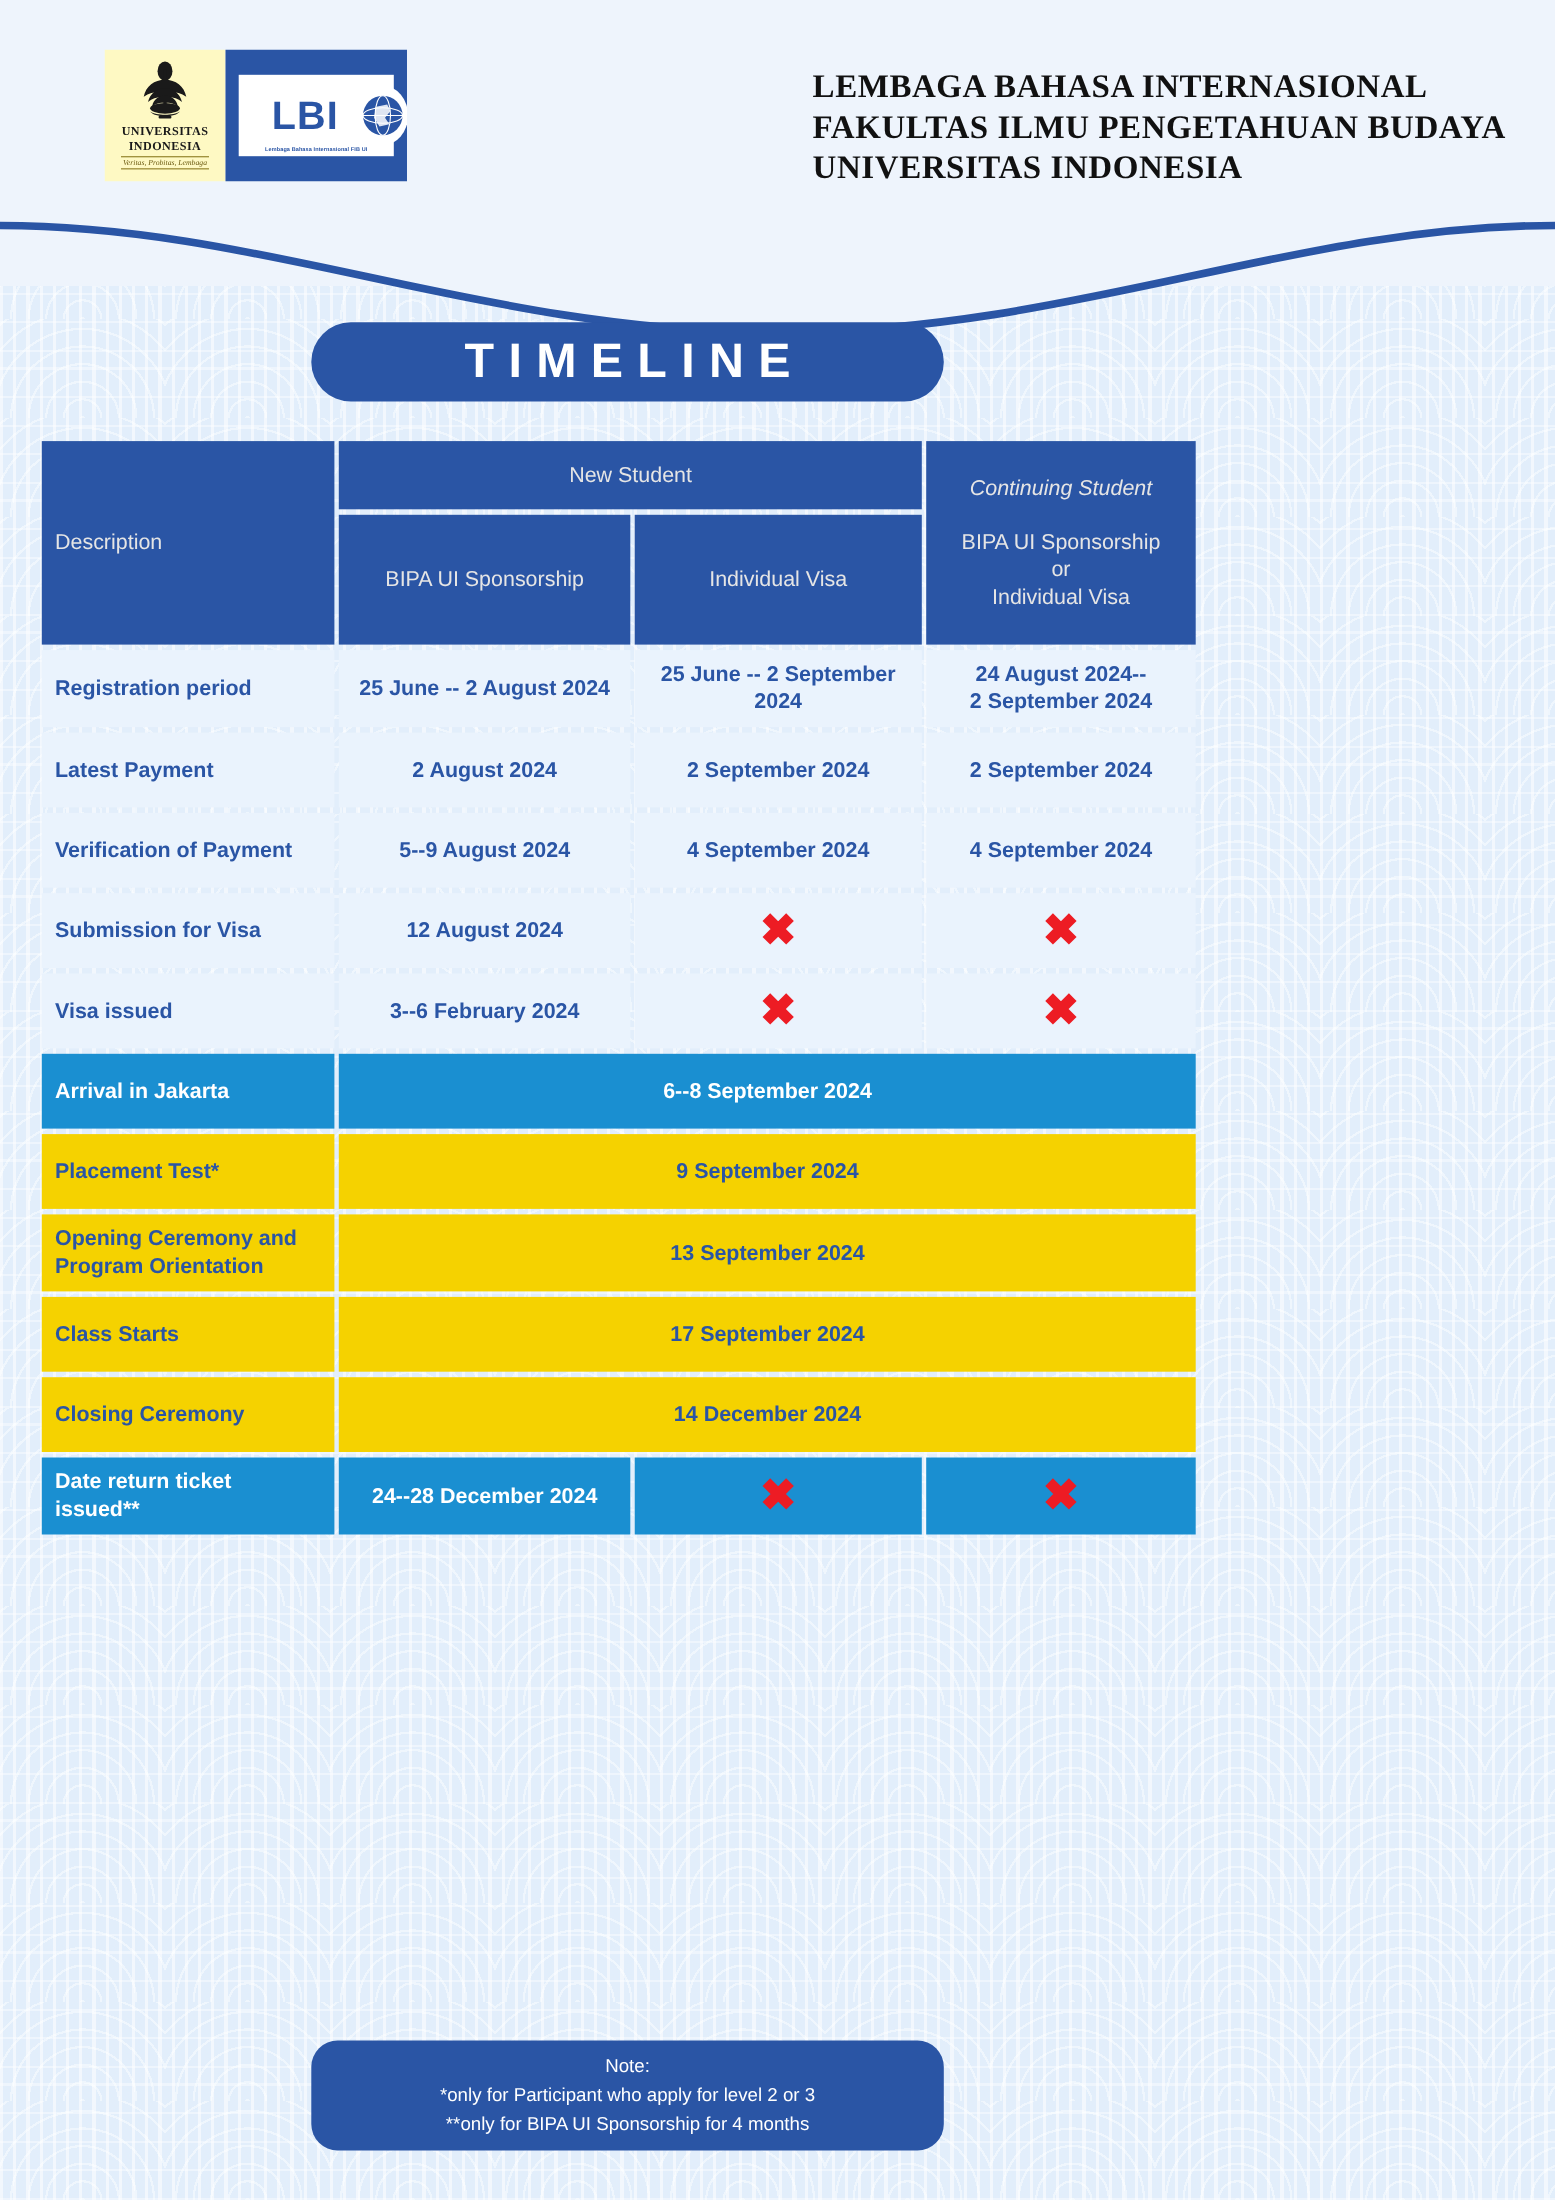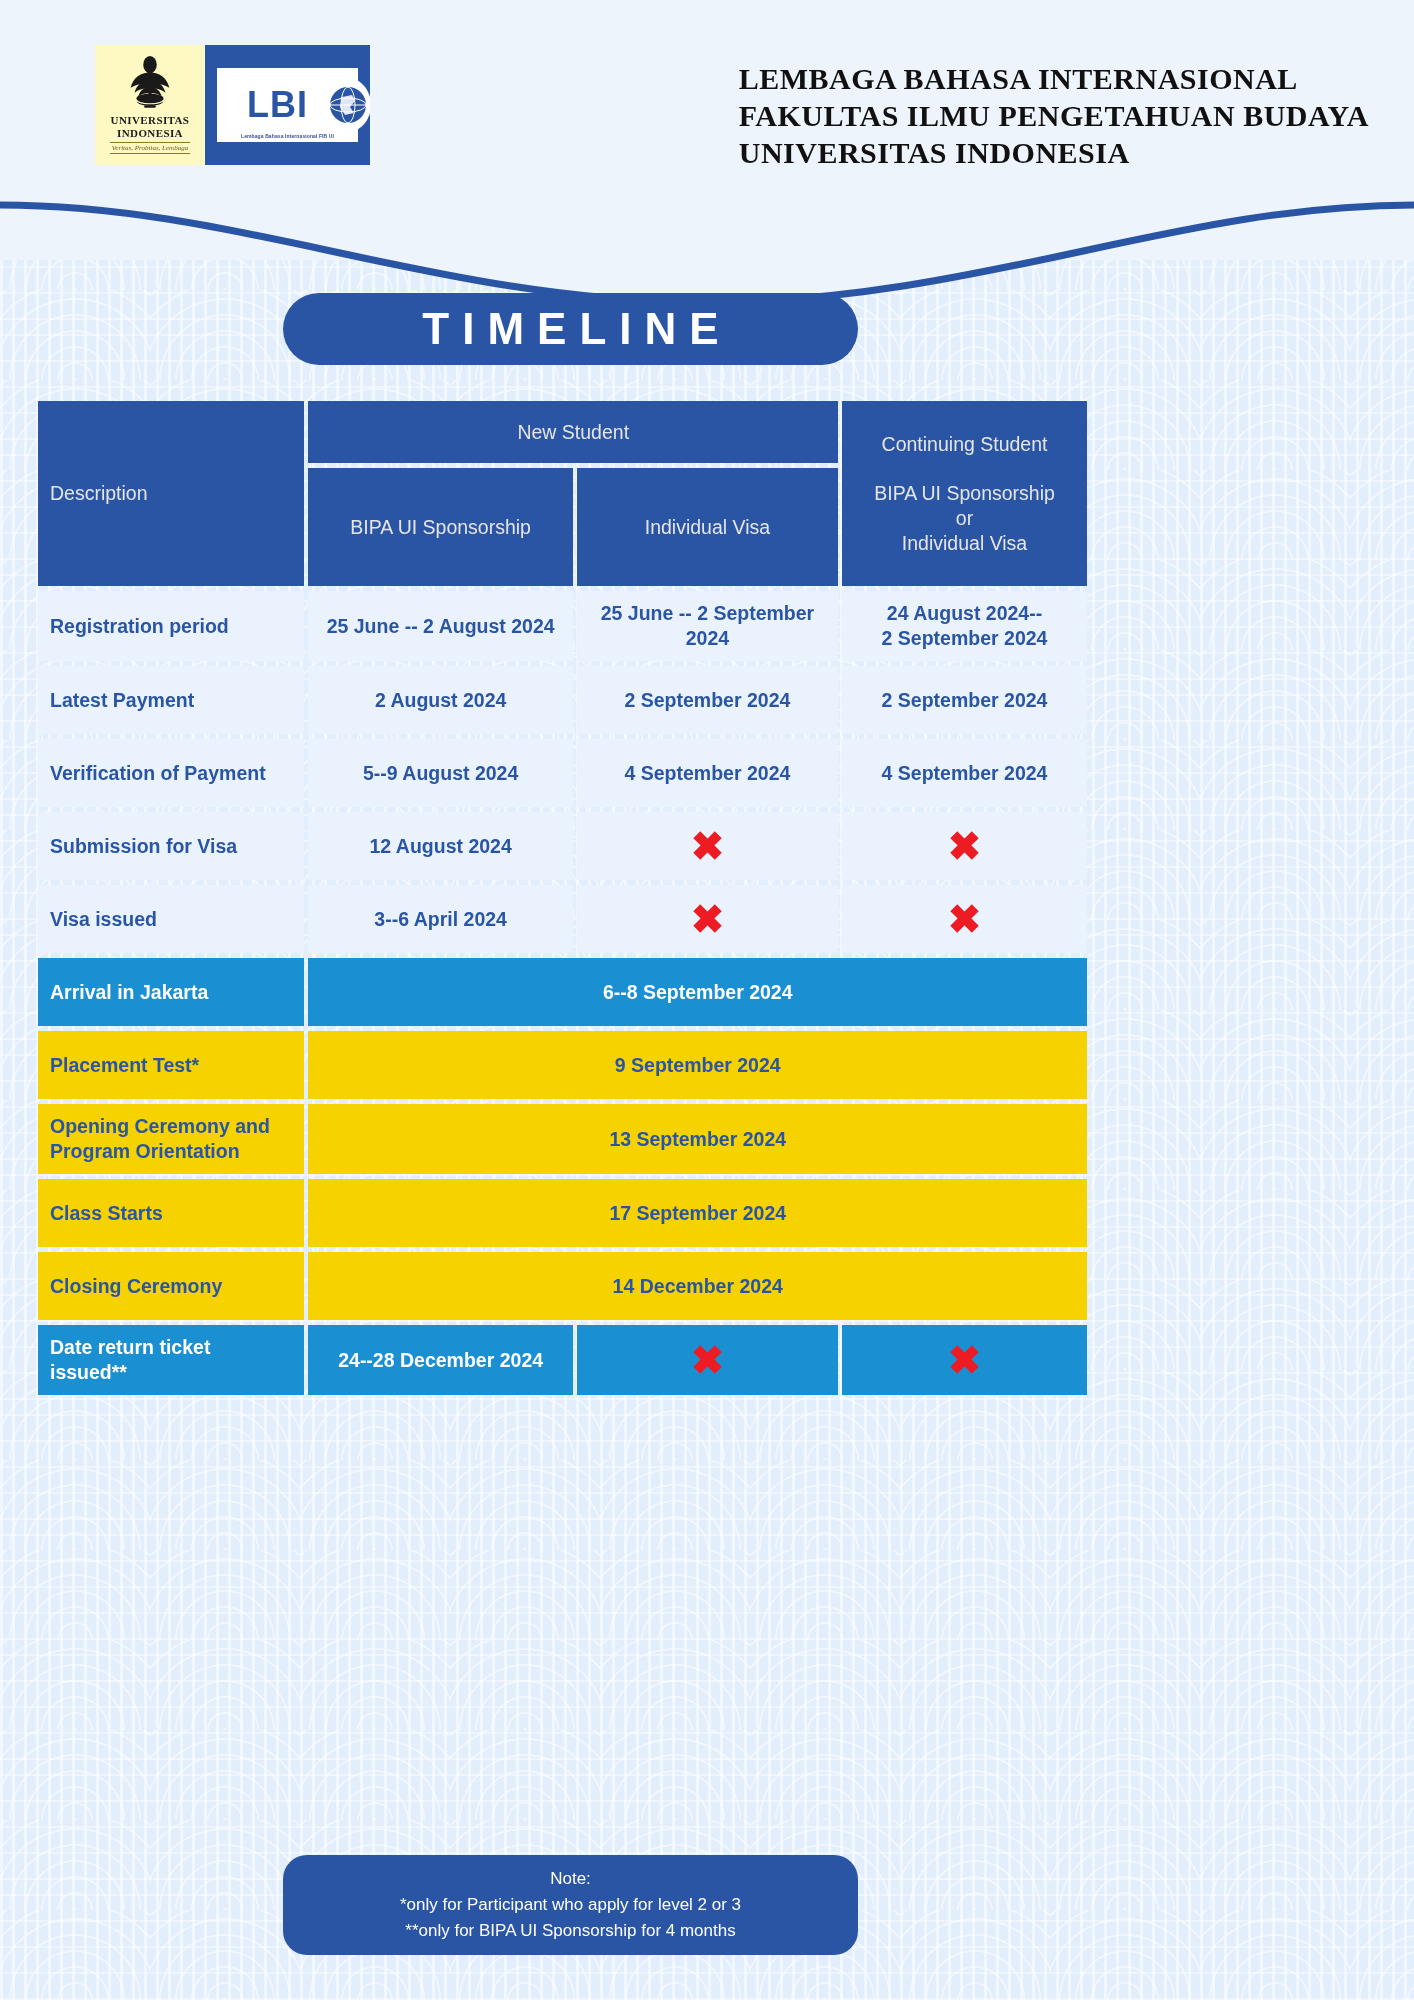--- a/index.html
+++ b/index.html
@@ -195,21 +195,21 @@
 <div id="timeline-pill">
   <span>TIMELINE</span>
 </div>
 
 <table id="timeline-table">
   <tbody id="table-body">
       <tr>
         <td class="th-blue desc" rowspan="2" style="width: 270px; height: 185px;">Description</td>
         <td class="th-blue" colspan="2" style="height: 62px;">New Student</td>
         <td class="th-blue" rowspan="2" style="width: 248px;">
-          <div style="margin-bottom: 24px;">Continuing Student</div>
+          <div style="margin-bottom: 24px; font-style: italic;">Continuing Student</div>
           <div>BIPA UI Sponsorship<br>or<br>Individual Visa</div>
         </td>
       </tr>
       <tr>
         <td class="th-blue" style="width: 268px; height: 118px;">BIPA UI Sponsorship</td>
         <td class="th-blue" style="width: 265px; height: 118px;">Individual Visa</td>
       </tr>
       <tr>
         <td class="cell-light rowlabel" style="height: 68px;">Registration period</td>
         <td class="cell-light">25 June -- 2 August 2024</td>
@@ -229,21 +229,21 @@
         <td class="cell-light">4 September 2024</td>
       </tr>
       <tr>
         <td class="cell-light rowlabel" style="height: 68px;">Submission for Visa</td>
         <td class="cell-light">12 August 2024</td>
         <td class="cell-light"><span class="xmark" style="color: rgb(237, 28, 36); font-size: 40px; font-weight: bold;">✖</span></td>
         <td class="cell-light"><span class="xmark" style="color: rgb(237, 28, 36); font-size: 40px; font-weight: bold;">✖</span></td>
       </tr>
       <tr>
         <td class="cell-light rowlabel" style="height: 68px;">Visa issued</td>
-        <td class="cell-light">3--6 April 2024</td>
+        <td class="cell-light">3--6 February 2024</td>
         <td class="cell-light"><span class="xmark" style="color: rgb(237, 28, 36); font-size: 40px; font-weight: bold;">✖</span></td>
         <td class="cell-light"><span class="xmark" style="color: rgb(237, 28, 36); font-size: 40px; font-weight: bold;">✖</span></td>
       </tr>
       <tr>
         <td class="cell-blue rowlabel" style="height: 68px;">Arrival in Jakarta</td>
         <td class="cell-blue" colspan="3">6--8 September 2024</td>
       </tr>
       <tr>
         <td class="cell-yellow rowlabel" style="height: 68px;">Placement Test*</td>
         <td class="cell-yellow" colspan="3">9 September 2024</td>

